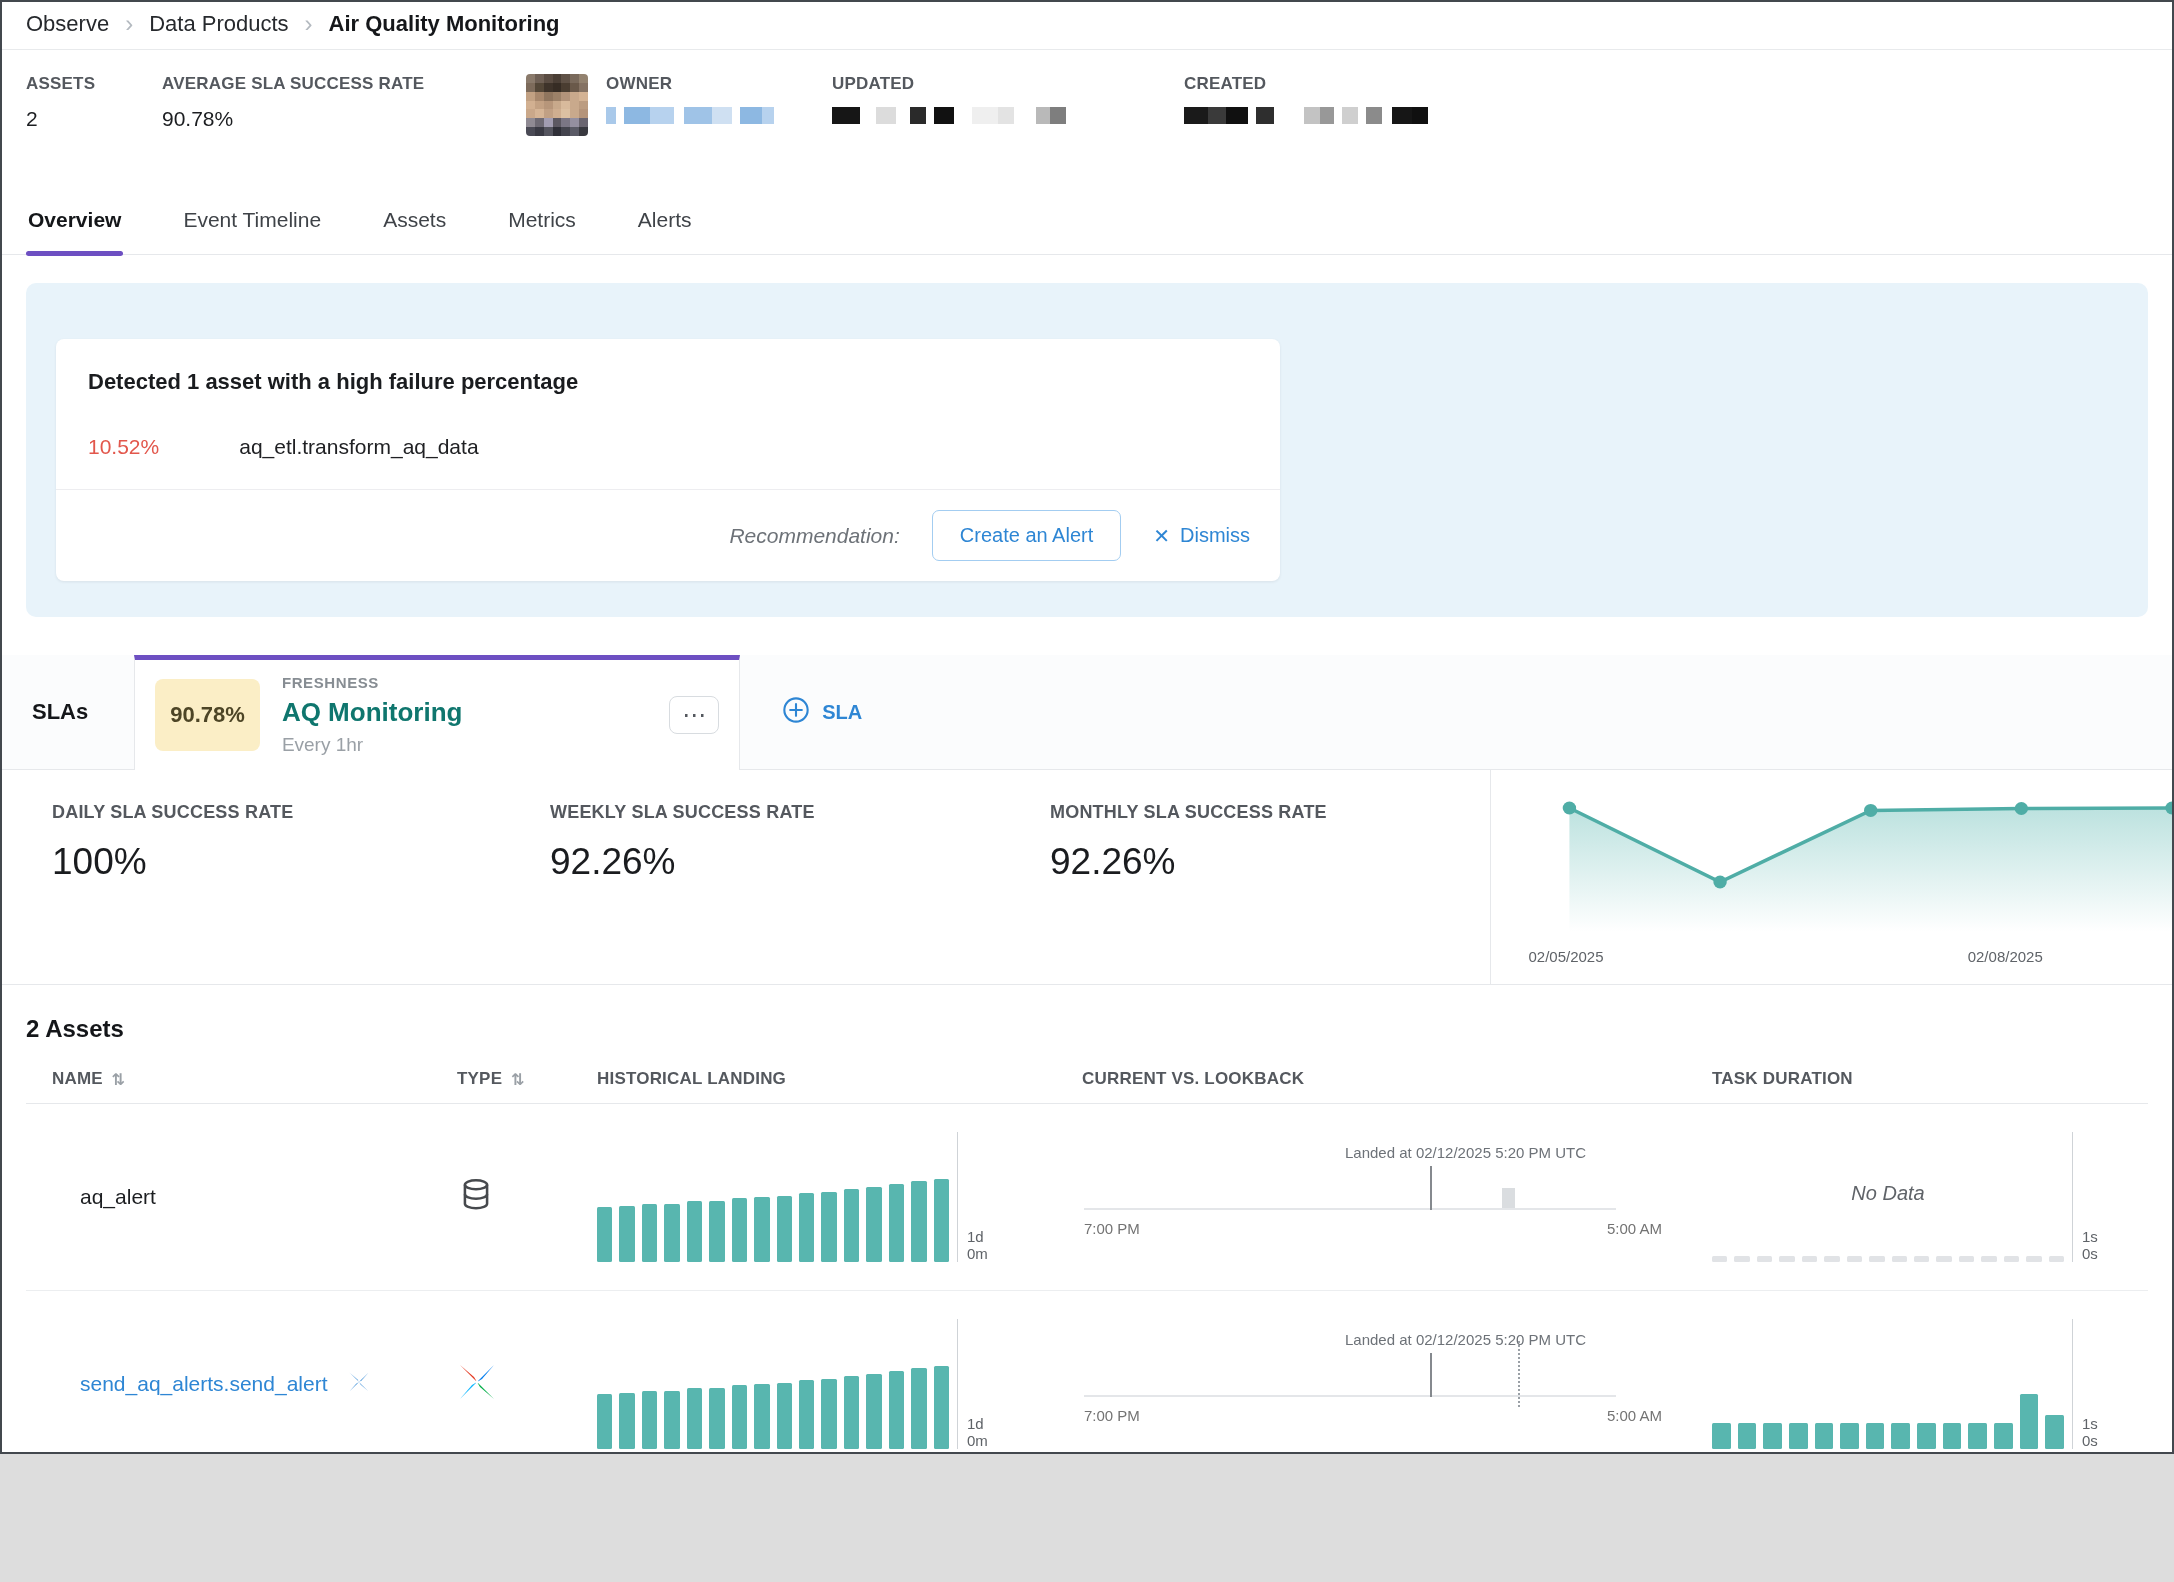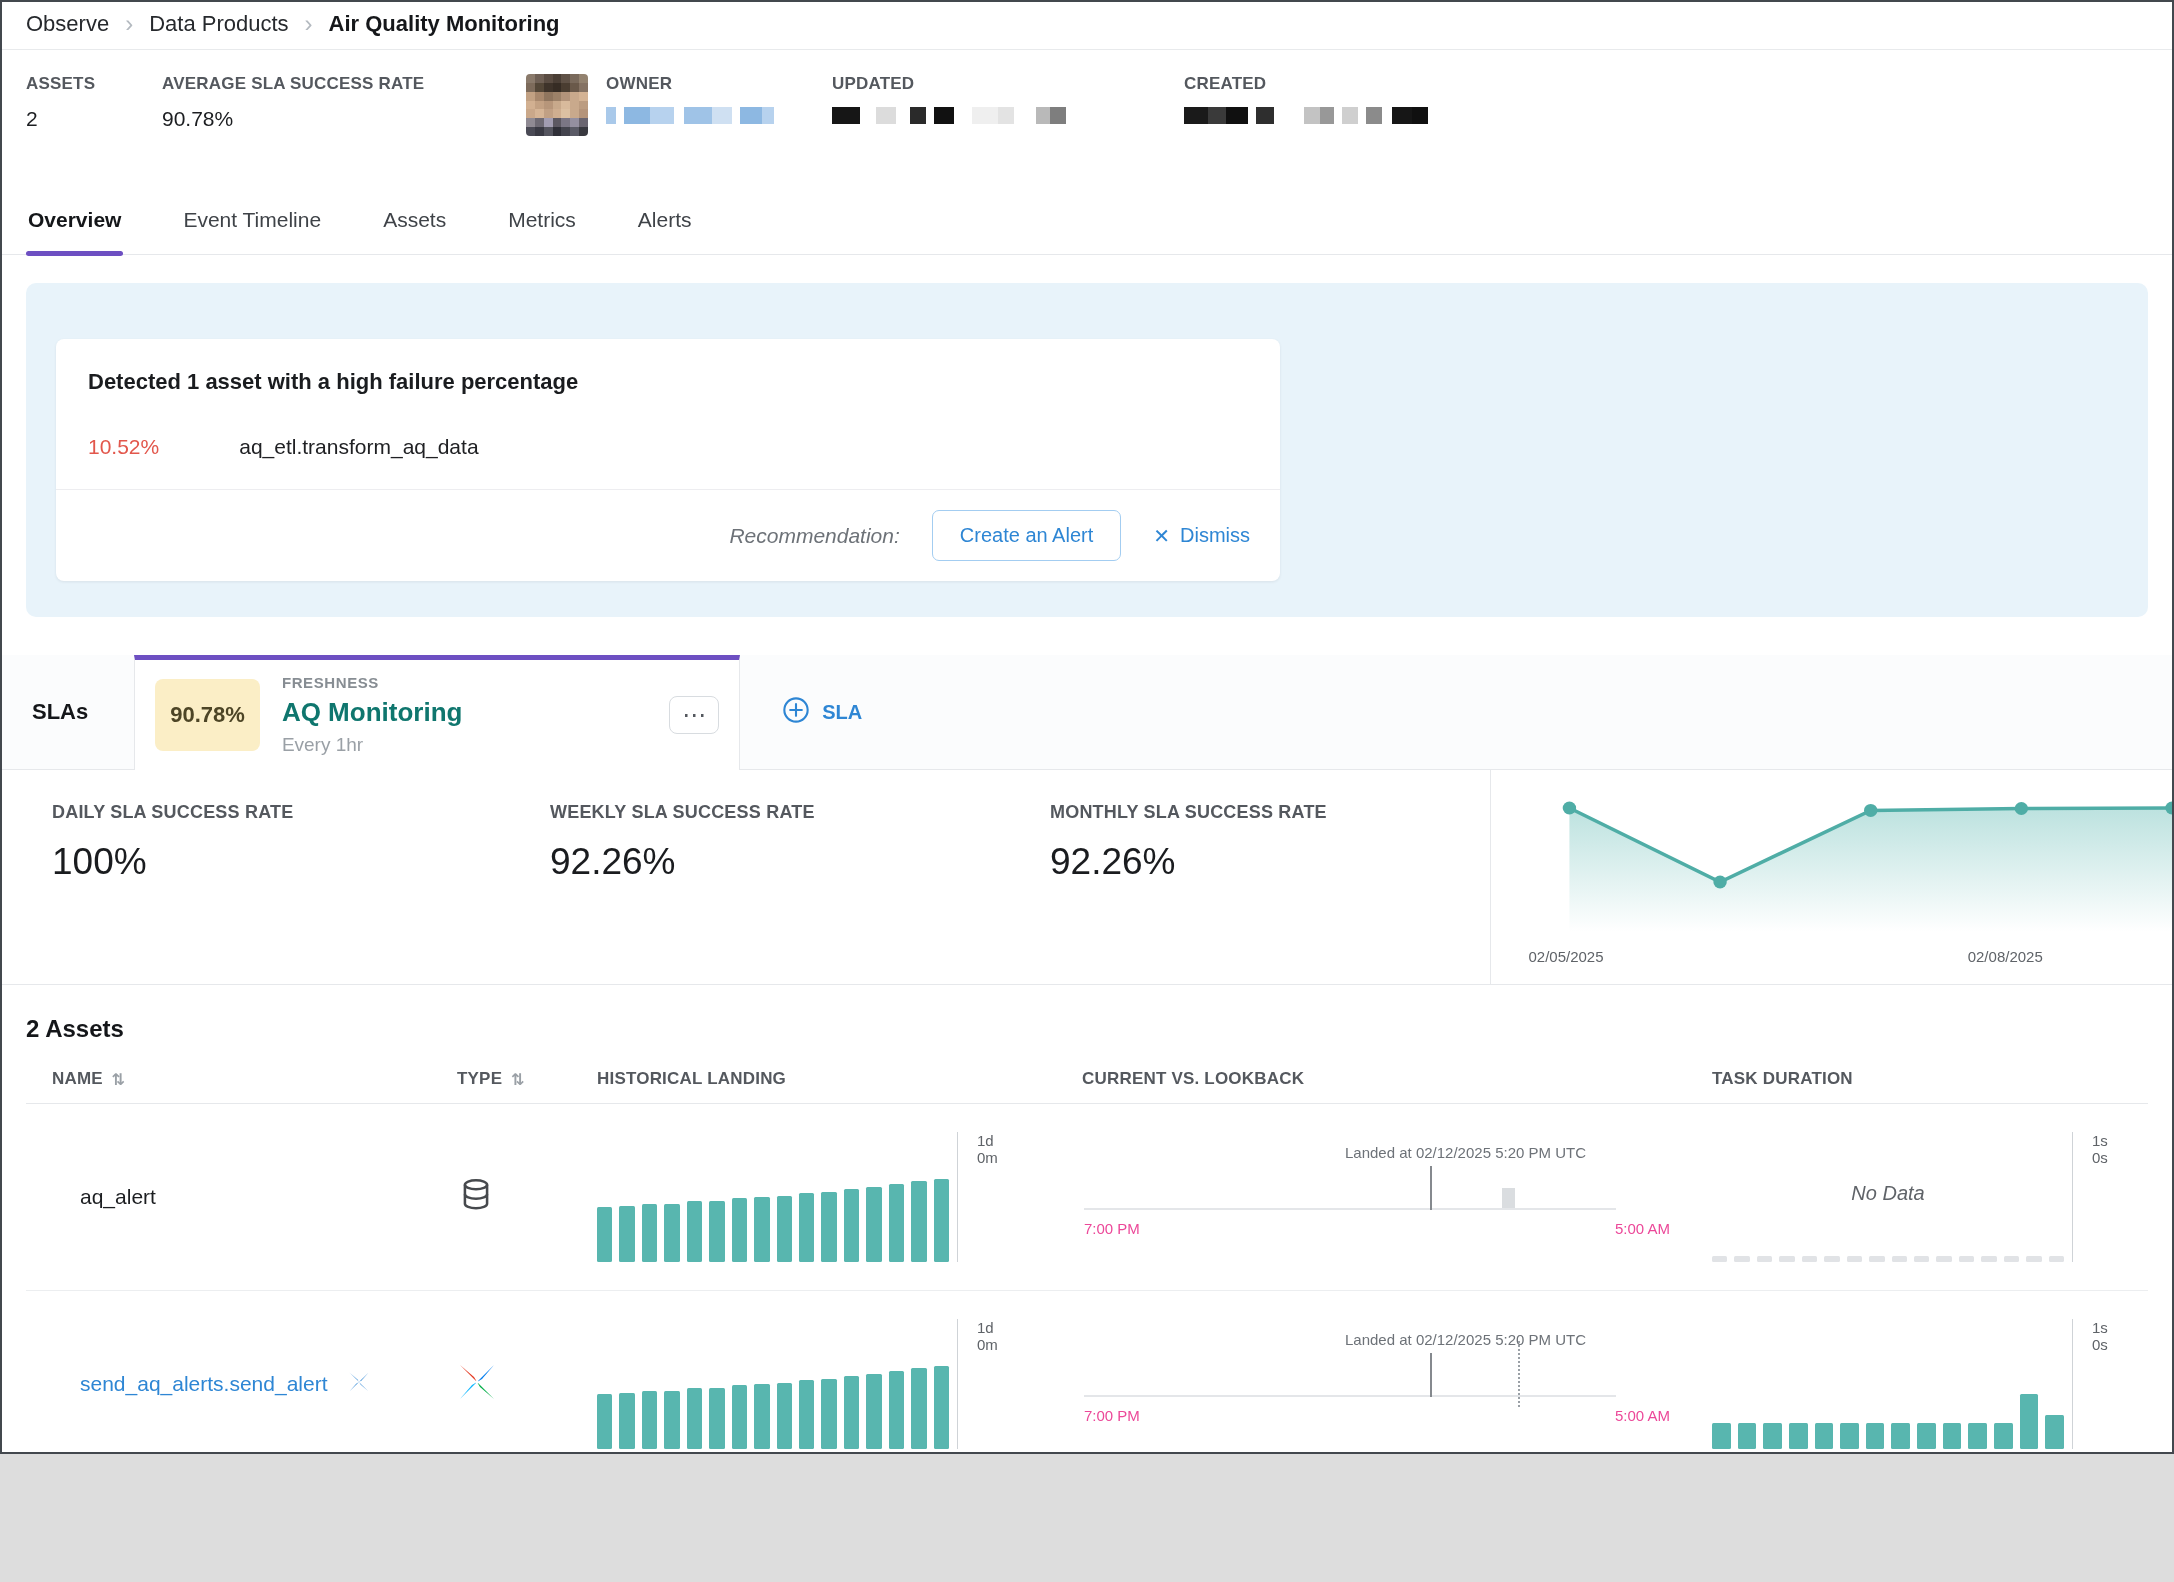--- a/index.html
+++ b/index.html
@@ -77,31 +77,31 @@
   .thead{margin:0 24px;padding:24px 0 14px 26px;border-bottom:1px solid #e6e8eb;font-size:17px;font-weight:700;color:#54585e;letter-spacing:.2px;align-items:end}
   .th{display:flex;gap:9px;align-items:center}
   .th .sort{color:#9aa0a6;font-size:16px;cursor:pointer;font-family:"DejaVu Sans",sans-serif}
   .trow{margin:0 24px;padding:28px 0 28px 26px;border-bottom:1px solid #eceef0}
   .cell-name{padding-left:28px;font-size:21px;color:#1c1e21}
   .name-link{color:#2e86d4;cursor:pointer;display:inline-flex;align-items:center;gap:20px}
 
   .mini{display:flex;align-items:flex-end}
   .bars{width:352px;height:130px;display:flex;align-items:flex-end;gap:7px}
   .bars i{flex:1;border-radius:1.5px;display:block}
-  .axis{height:130px;border-left:1px solid #cfd3d7;margin-left:8px;padding-left:19px;display:flex;flex-direction:column;justify-content:flex-start;font-size:15px;color:#5f6368;width:42px}
+  .axis{height:130px;border-left:1px solid #cfd3d7;margin-left:8px;padding-left:9px;display:flex;flex-direction:column;justify-content:flex-end;font-size:15px;color:#5f6368;width:42px}
   .dur-area{position:relative}
   .no-data{position:absolute;left:0;right:0;top:50%;transform:translateY(-65%);text-align:center;font-style:italic;color:#5f6368;font-size:20px}
 
   .lookback{position:relative;width:600px;height:130px;font-size:15px;color:#6d7278}
   .lb-landed{position:absolute;top:12px;right:96px;white-space:nowrap}
   .lb-base{position:absolute;left:2px;right:66px;top:76px;border-top:2px solid #e4e6e9}
   .lb-line{position:absolute;left:348px;top:34px;height:44px;border-left:2px solid #85898e}
   .lb-bar{position:absolute;left:420px;top:56px;width:13px;height:20px;background:#dadde0}
   .lb-dotted{position:absolute;left:436px;top:22px;height:66px;border-left:2px dotted #9aa0a6}
-  .lb-x{position:absolute;left:2px;right:12px;top:88px;display:flex;justify-content:space-between;color:#ec4899}
+  .lb-x{position:absolute;left:2px;right:20px;top:88px;display:flex;justify-content:space-between;color:#737373}
 </style>
 </head>
 <body>
 
 <div class="page">
 
   <header class="crumbbar">
     <span class="crumb">Observe</span>
     <span class="crumb-sep">›</span>
     <span class="crumb">Data Products</span>

